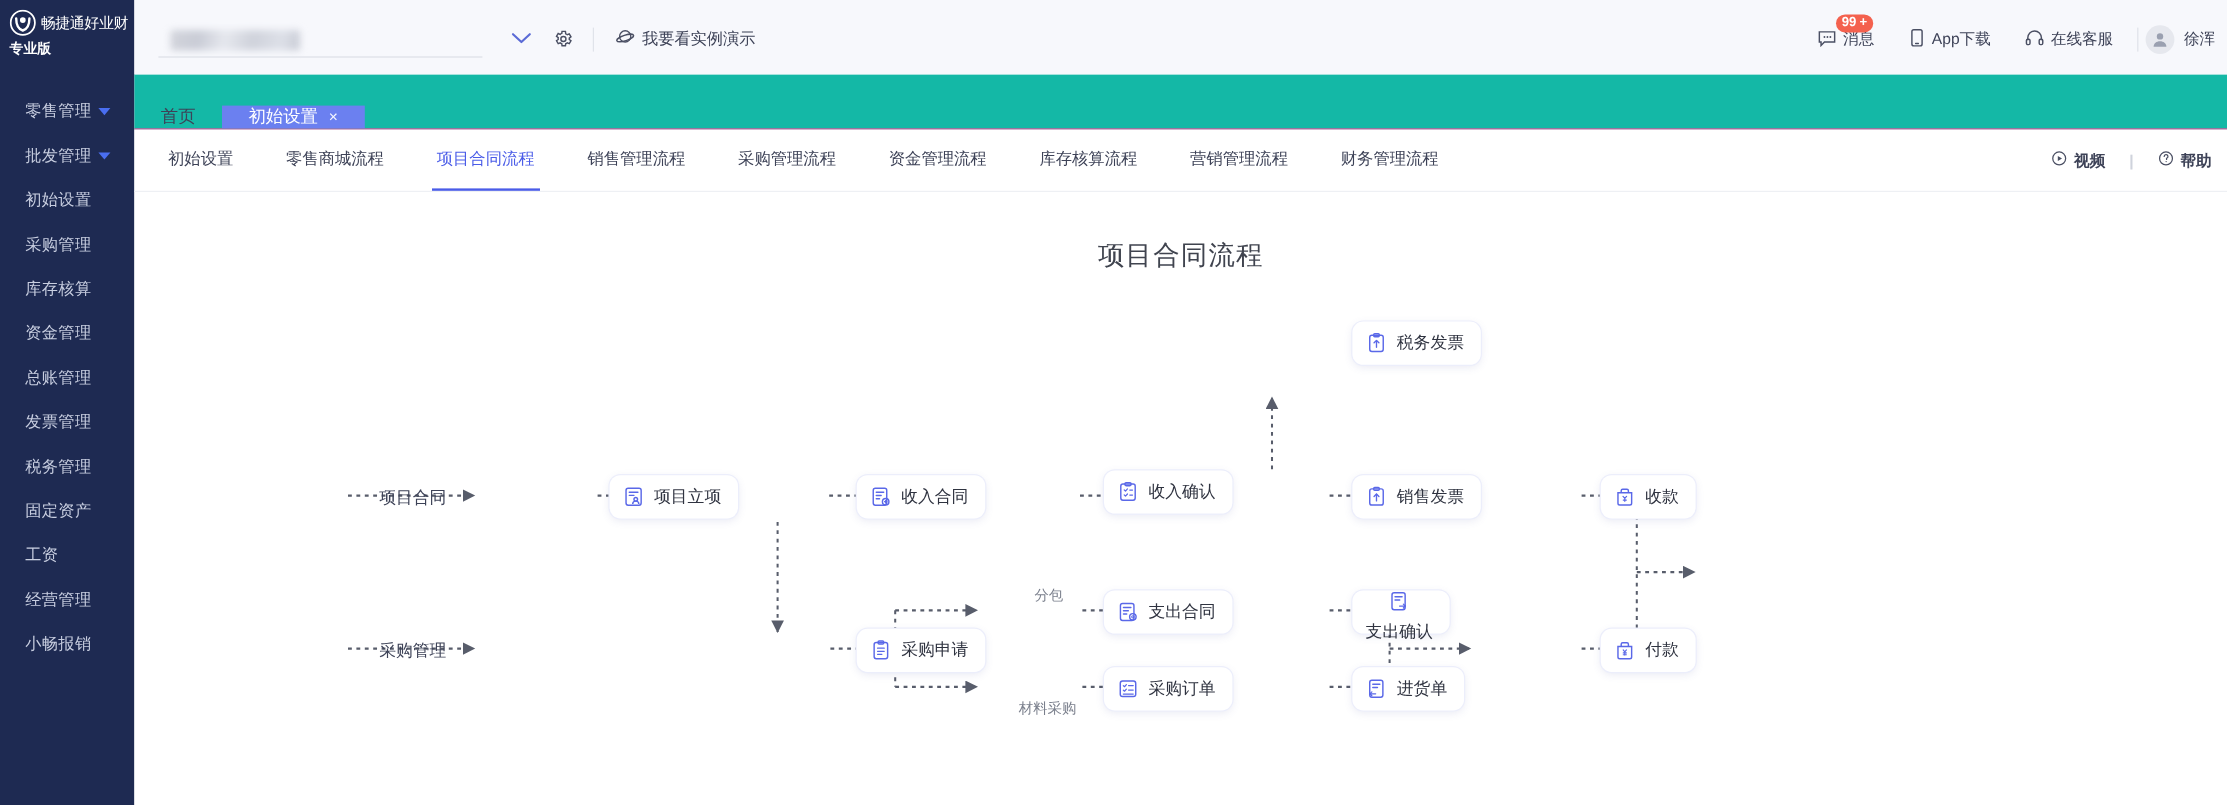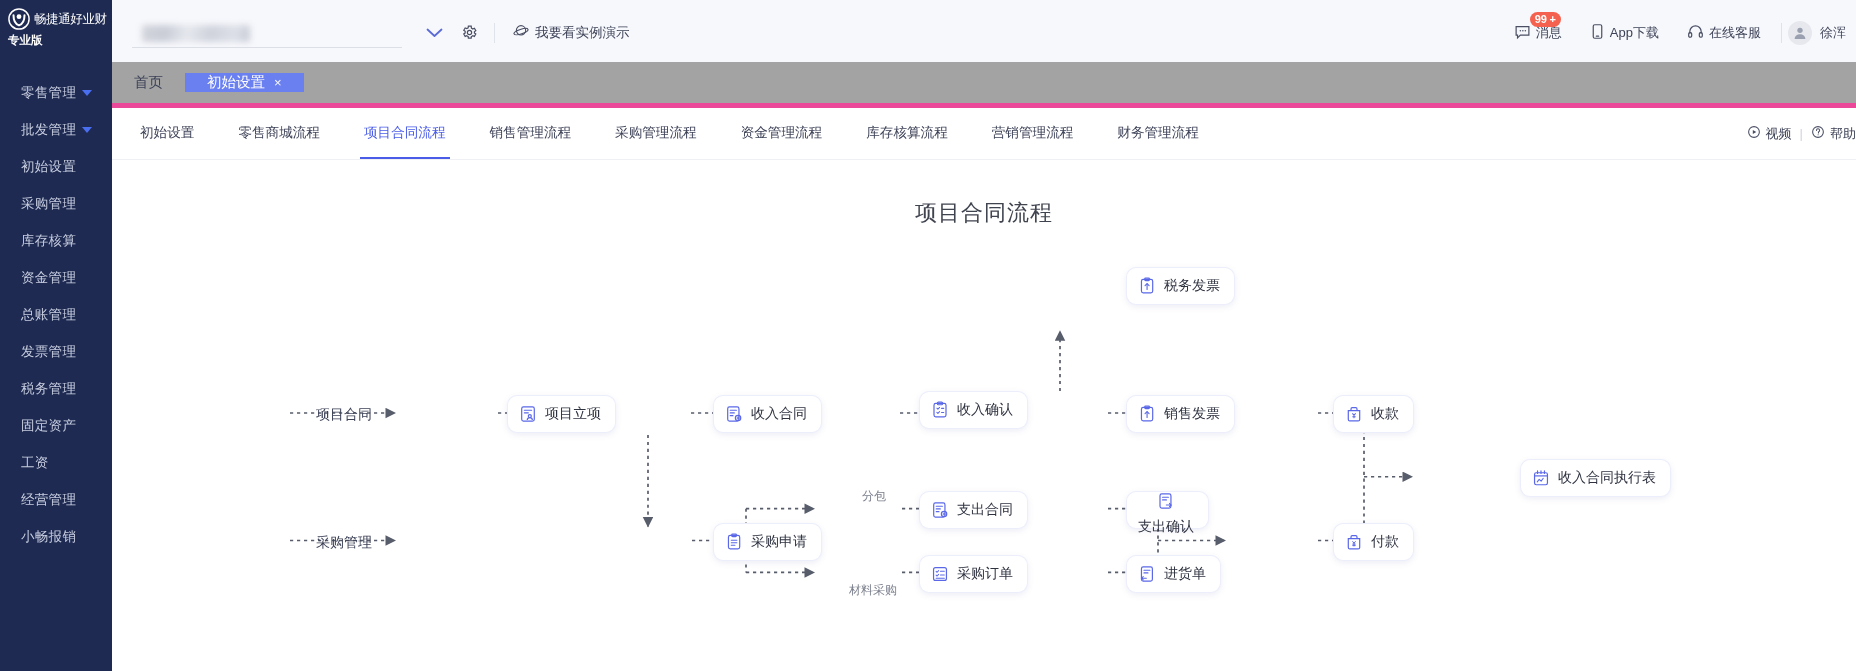--- a/index.html
+++ b/index.html
@@ -134,24 +134,24 @@
   }
   .user-name {
     color:#3d4257; font-size: 13px; margin-left: 8px; white-space:nowrap;
     overflow:hidden;
     text-align:right;
   }
 
   
   .tabstrip {
     height: 46px; flex: 0 0 46px;
-    background: #a3a3a3;
-    display: flex; align-items: center;
+    background: #14b8a6;
+    display: flex; align-items: flex-end;
     padding-left: 0px;
-    border-bottom: 5px solid #ec4899;
+    border-bottom: 1px solid #ec4899;
   }
   .wtab {
     display:flex; align-items:center; justify-content:center;
     padding: 0 22px;
     font-size: 14.5px; color: #3d4257;
     cursor: pointer; white-space: nowrap;
   }
   .wtab.active {
     background: #6b80f0; color:#ffffff;
   }
@@ -177,22 +177,22 @@
     height: 100%;
     display:flex; align-items:center;
   }
   .stab.active { color: #4a5ce8; }
   .stab.active::after {
     content:""; position:absolute; left: -4px; right: -4px; bottom: 0;
     height: 2px; background: #4a5ce8;
   }
   .subtabs-right {
     margin-left: auto; display:flex; align-items:center;
-    padding-right: 0px; gap: 0px;
-    font-size: 13px; color: #3d4257;
+    padding-right: 13px; gap: 12px;
+    font-size: 13px; color: #3d4257; font-weight: bold;
   }
   .sr-item { display:flex; align-items:center; gap:5px; cursor:pointer; white-space:nowrap; }
   .sr-div { margin: 0 8px; color:#cfd3dc; }
 
   
   .canvas {
     flex: 1; background:#fff; position: relative; overflow: hidden;
   }
   .flow-title {
     position:absolute; left:0; right:0; top: 38px;
@@ -634,31 +634,18 @@
           <span class="nicon">
             <svg width="18" height="18" viewBox="0 0 24 24" fill="none" stroke="#5a68e8" stroke-width="1.6">
               <path d="M4.4 7.6h15.2v11.6a2 2 0 0 1-2 2H6.4a2 2 0 0 1-2-2z"></path>
               <path d="M8 7.6V5.2a1.6 1.6 0 0 1 1.6-1.6h4.8A1.6 1.6 0 0 1 16 5.2v2.4"></path>
               <path d="M10.2 11.4l1.8 2.2 1.8-2.2M12 13.6v3.6M10.3 14.8h3.4M10.3 16.8h3.4" stroke-width="1.3" stroke-linecap="round" stroke-linejoin="round"></path>
             </svg>
           </span>
           <span class="nlabel">付款</span>
         </div>
 
-        <div class="node" style="left:1409px; top:300px;">
-          <span class="nicon">
-            <svg width="18" height="18" viewBox="0 0 24 24" fill="none" stroke="#5a68e8" stroke-width="1.6">
-              <rect x="3.4" y="5" width="17.2" height="16" rx="2.2"></rect>
-              <line x1="3.4" y1="9.2" x2="20.6" y2="9.2"></line>
-              <line x1="7.4" y1="2.6" x2="7.4" y2="6" stroke-linecap="round"></line>
-              <line x1="12" y1="2.6" x2="12" y2="6" stroke-linecap="round"></line>
-              <line x1="16.6" y1="2.6" x2="16.6" y2="6" stroke-linecap="round"></line>
-              <path d="M7 17.2l2.6-3.4 2.6 2.4 2.8-3.8" stroke-width="1.4" stroke-linecap="round" stroke-linejoin="round"></path>
-            </svg>
-          </span>
-          <span class="nlabel">收入合同执行表</span>
-        </div>
 
       </div>
     </div>
 
   </div>
 </div>
 
 </body></html>

